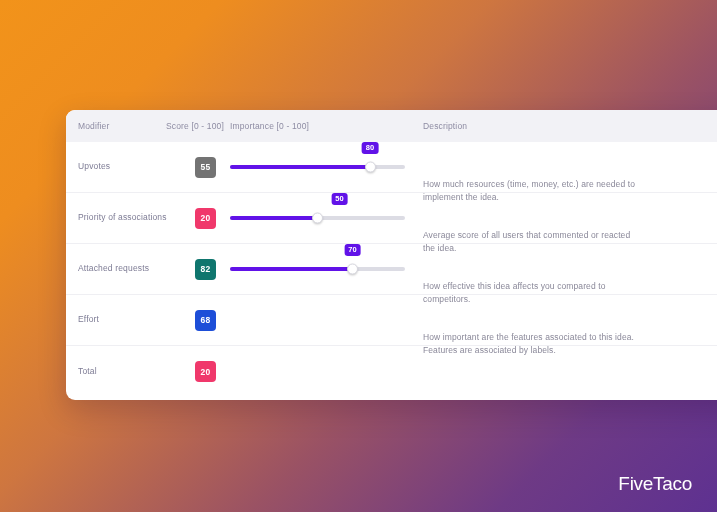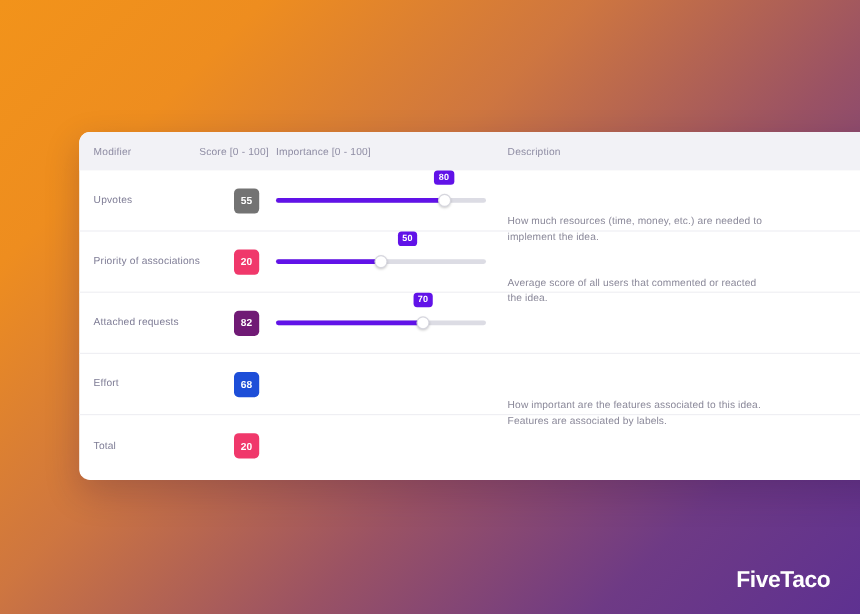--- a/index.html
+++ b/index.html
@@ -168,21 +168,21 @@
     margin-top: 48px;
   }
 
   
   #logo {
     position: absolute;
     right: 25px;
     bottom: 17px;
     color: #FFFFFF;
     font-size: 19px;
-    font-weight: bold;
+    font-weight: normal;
     letter-spacing: -0.3px;
   }
 </style>
 </head>
 <body>
 
 <div id="card">
 
   <div class="table-header">
     <div class="th th-modifier">Modifier</div>
@@ -220,31 +220,32 @@
             </div>
             <div class="thumb" style="left: 50%;"></div>
             <div class="tooltip" style="left: 50%; margin-left: 22px;">50</div>
           </div>
         </div>
         <div class="cell-desc">Average score of all users that commented or reacted the idea.</div>
       </div>
       <div class="row">
         <div class="cell-modifier">Attached requests</div>
         <div class="cell-score">
-          <div class="badge" style="background: #701a75;">82</div>
+          <div class="badge" style="background: #0f766e;">82</div>
         </div>
         <div class="cell-slider">
           <div class="slider-wrap">
             <div class="track">
               <div class="fill" style="width: 70%;"></div>
             </div>
             <div class="thumb" style="left: 70%;"></div>
             <div class="tooltip" style="left: 70%;">70</div>
           </div>
         </div>
+        <div class="cell-desc">How effective this idea affects you compared to competitors.</div>
       </div>
       <div class="row">
         <div class="cell-modifier">Effort</div>
         <div class="cell-score">
           <div class="badge" style="background: #1d4ed8;">68</div>
         </div>
         <div class="cell-desc">How important are the features associated to this idea. Features are associated by labels.</div>
       </div>
       <div class="row">
         <div class="cell-modifier">Total</div>

